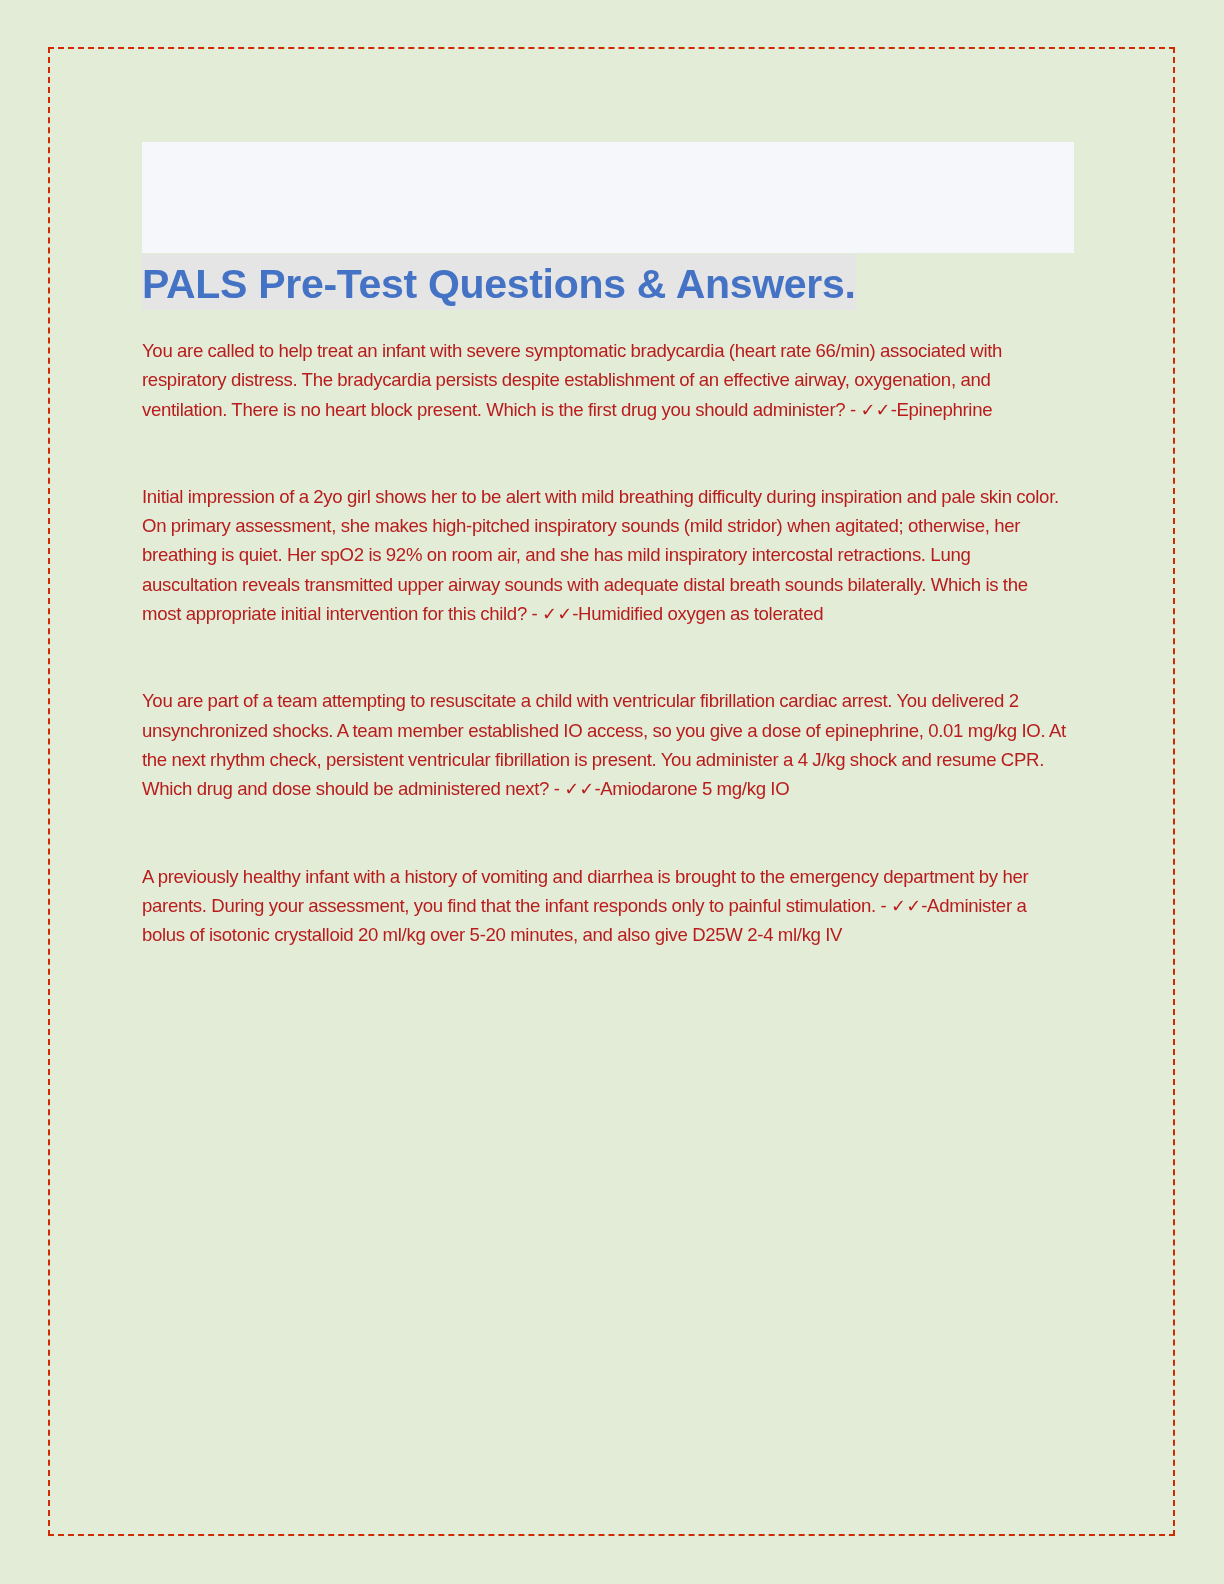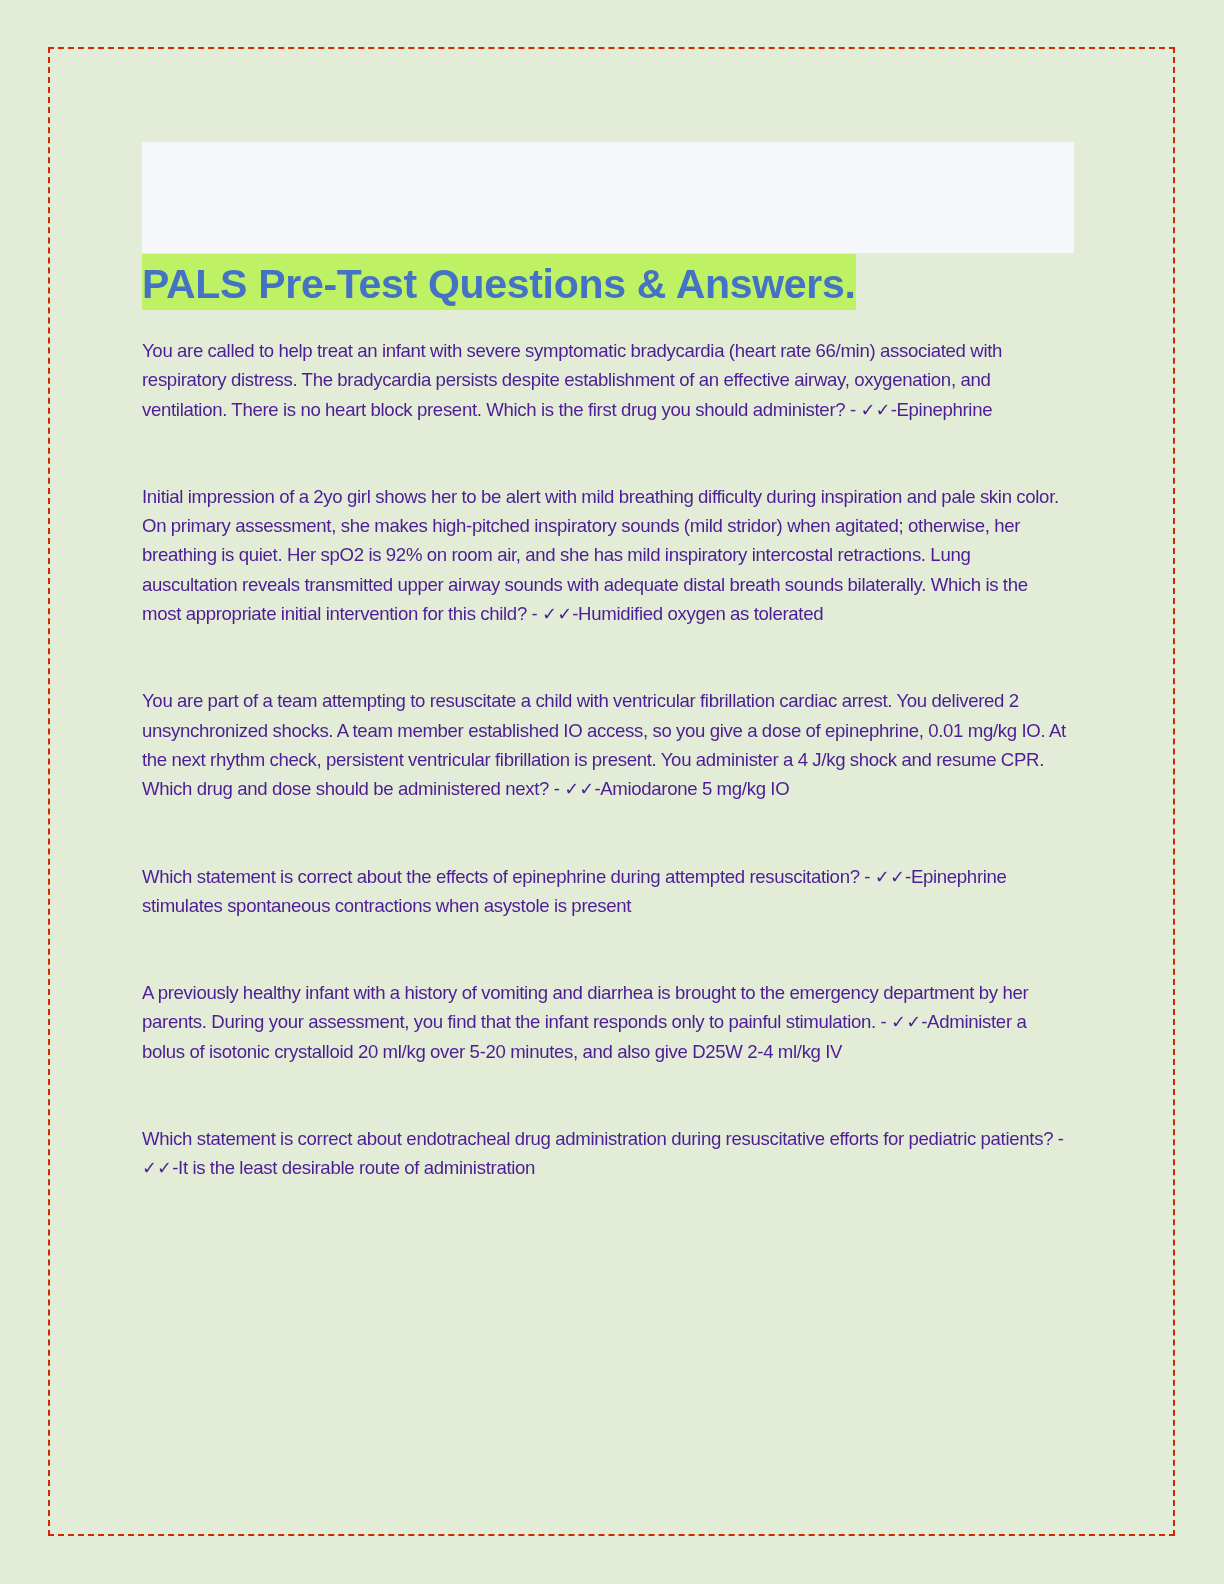--- a/index.html
+++ b/index.html
@@ -53,21 +53,21 @@
     margin: 0;
     font-family: "Liberation Sans", sans-serif;
     font-size: 41px;
     font-weight: bold;
     line-height: 56px;
     color: #4472c4;
     letter-spacing: -0.3px;
     white-space: pre;
   }
   #doc-title .hl {
-    background: #bef264;
+    background: #e5e5e5;
     padding: 7px 0 3px 0;
     box-decoration-break: clone;
     margin-top: 44px;
     -webkit-box-decoration-break: clone;
   }
   #doc-title .tline {
     display: block;
   }
 
   
@@ -75,21 +75,21 @@
     position: absolute;
     left: 142px;
     top: 336px;
     width: 928px;
   }
 
   .qa-block {
     font-family: "Liberation Sans", sans-serif;
     font-size: 18.6px;
     line-height: 29.3px;
-    color: #4c1d95;
+    color: #b91c1c;
     margin: 0 0 58px 0;
     letter-spacing: -0.32px;
     word-spacing: -0.2px;
     text-align: left;
   }
   .qa-block:last-child {
     margin-bottom: 0;
   }
   .qa-block .check {
     font-family: "DejaVu Sans", sans-serif;
@@ -118,27 +118,21 @@
     </p>
 
     <p class="qa-block">
       <span>Initial impression of a 2yo girl shows her to be alert with mild breathing difficulty during inspiration and pale skin color. On primary assessment, she makes high-pitched inspiratory sounds (mild stridor) when agitated; otherwise, her breathing is quiet. Her spO2 is 92% on room air, and she has mild inspiratory intercostal retractions. Lung auscultation reveals transmitted upper airway sounds with adequate distal breath sounds bilaterally. Which is the most appropriate initial intervention for this child? - </span><span class="check">✓✓</span><span>-Humidified oxygen as tolerated</span>
     </p>
 
     <p class="qa-block">
       <span>You are part of a team attempting to resuscitate a child with ventricular fibrillation cardiac arrest. You delivered 2 unsynchronized shocks. A team member established IO access, so you give a dose of epinephrine, 0.01 mg/kg IO. At the next rhythm check, persistent ventricular fibrillation is present. You administer a 4 J/kg shock and resume CPR. Which drug and dose should be administered next? - </span><span class="check">✓✓</span><span>-Amiodarone 5 mg/kg IO</span>
     </p>
 
-    <p class="qa-block">
-      <span>Which statement is correct about the effects of epinephrine during attempted resuscitation? - </span><span class="check">✓✓</span><span>-Epinephrine stimulates spontaneous contractions when asystole is present</span>
-    </p>
 
     <p class="qa-block">
       <span>A previously healthy infant with a history of vomiting and diarrhea is brought to the emergency department by her parents. During your assessment, you find that the infant responds only to painful stimulation. - </span><span class="check">✓✓</span><span>-Administer a bolus of isotonic crystalloid 20 ml/kg over 5-20 minutes, and also give D25W 2-4 ml/kg IV</span>
     </p>
 
-    <p class="qa-block">
-      <span>Which statement is correct about endotracheal drug administration during resuscitative efforts for pediatric patients? - </span><span class="check">✓✓</span><span>-It is the least desirable route of administration</span>
-    </p>
 
   </div>
 
 </div>
 
 </body></html>

